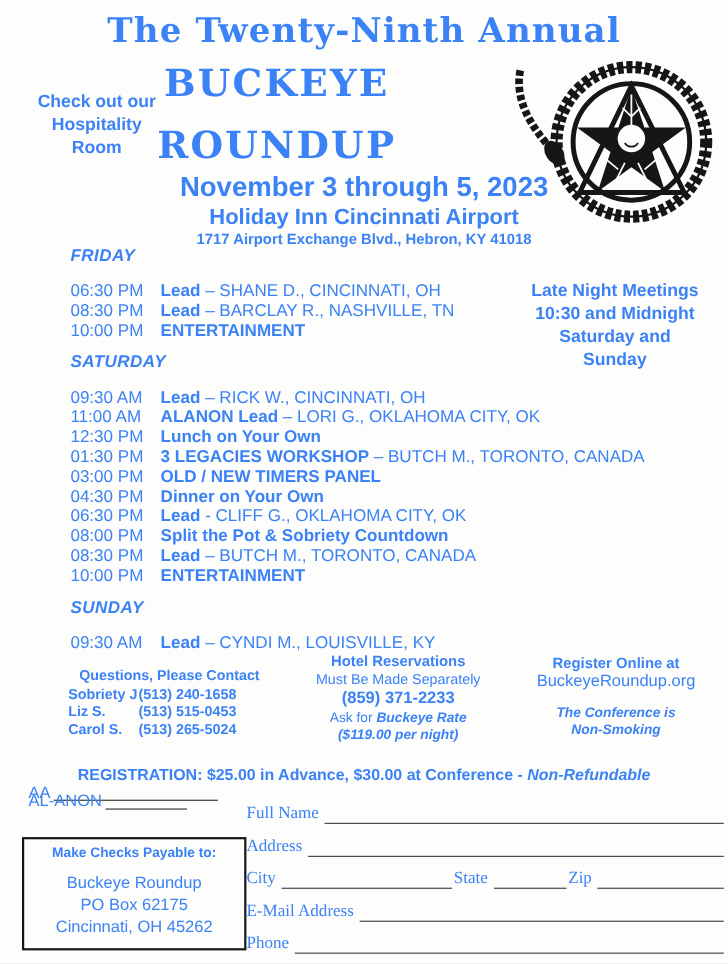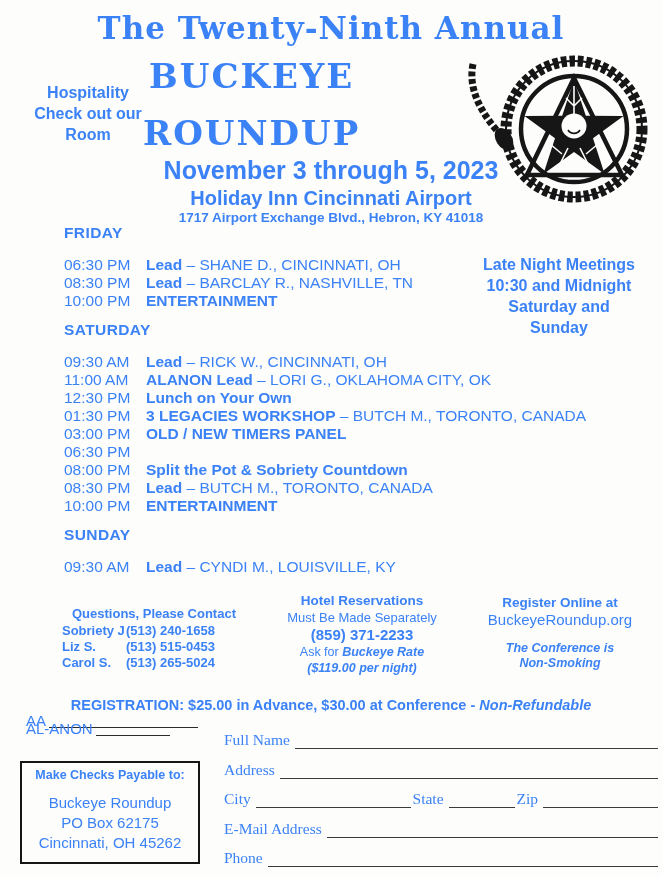--- a/index.html
+++ b/index.html
@@ -23,21 +23,21 @@
   .hospitality {
     position:absolute; top:82px; left:8px; width:160px; text-align:center;
     font-weight:700; font-size:16px; line-height:21px;
   }
   .dates   { position:absolute; top:156px; left:0; width:100%; text-align:center; font-weight:700; font-size:25px; }
   .venue   { position:absolute; top:187px; left:0; width:100%; text-align:center; font-weight:700; font-size:20px; }
   .venue-address { position:absolute; top:210px; left:0; width:100%; text-align:center; font-weight:700; font-size:13.5px; }
   .logo { position:absolute; left:450px; top:36px; }
   
   .schedule { position:absolute; left:64px; top:224px; width:540px; font-size:15.5px; }
-  .day-heading { font-weight:700; font-size:15.5px; letter-spacing:.4px; margin:11px 0 14px; }
+  .day-heading { font-weight:700; font-size:15.5px; letter-spacing:.4px; margin:11px 0 14px;font-style:italic; }
   .day-heading:first-child { margin-top:0; }
   .sched-row { display:flex; line-height:18px; white-space:nowrap; }
   .sched-time { width:66px; flex:0 0 66px; margin-right:16px; }
   .sched-title { font-weight:700; }
   .late-night {
     position:absolute; left:456px; top:254px; width:206px; text-align:center;
     font-weight:700; font-size:16px; line-height:21px;
   }
   
   .contact-questions { position:absolute; left:62px; top:606px; width:205px; font-size:13px; font-weight:700; }
@@ -60,21 +60,21 @@
     position:absolute; top:697px; left:0; width:100%; text-align:center;
     font-weight:700; font-size:14.5px;
   }
   .registration-line .emph { font-style:italic; }
   
   .aa-line, .alanon-line { position:absolute; left:26px; font-size:15px; display:flex; width:172px; }
   .aa-line { top:712px; }
   .alanon-line { top:720px; }
   .blank-rule { flex:1; border-bottom:1.6px solid #2b2b2b; margin-left:3px; transform:translateY(-1px); }
   .checks-box {
-    position:absolute; left:20px; top:761px; width:180px; height:103px;
+    position:absolute; left:20px; top:761px; width:204px; height:103px;
     border:2px solid #161616; text-align:center; padding-top:5px;
   }
   .checks-title { font-weight:700; font-size:12.5px; }
   .checks-lines { margin-top:11px; font-weight:400; font-size:15px; line-height:20px; }
   
   .reg-form { position:absolute; left:224px; top:729px; width:434px; font-family:"Liberation Serif", serif; font-size:15.5px; }
   .form-row { display:flex; align-items:flex-end; height:20px; margin-bottom:9.5px; }
   .form-label { white-space:nowrap; }
   .form-line { border-bottom:1.4px solid #3a3a3a; height:14px; margin-left:5px; }
   .fl-grow { flex:1; }
@@ -88,22 +88,22 @@
 
 <div class="page">
 
   <div class="annual">The Twenty-Ninth Annual</div>
   <div class="big-title">
     <div>BUCKEYE</div>
     <div>ROUNDUP</div>
   </div>
 
   <div class="hospitality" id="hospitality">
+      <div>Check out our</div>
       <div>Hospitality</div>
-      <div>Check out our</div>
       <div>Room</div>
     </div>
 
   <svg class="logo" width="212" height="186" viewBox="0 0 212 186">
 
     <path d="M 23,28 C 18,52 30,76 50,98" fill="none" stroke="#161616" stroke-width="7" stroke-dasharray="5 2.5"></path>
     <ellipse cx="54" cy="103" rx="8" ry="12" transform="rotate(-32 54 103)" fill="#161616"></ellipse>
 
     <circle cx="124" cy="93" r="68" fill="none" stroke="#161616" stroke-width="11" stroke-dasharray="5.5 2.8"></circle>
     <circle cx="124" cy="93" r="68" fill="none" stroke="#161616" stroke-width="2"></circle>
@@ -154,21 +154,26 @@
       </div>
       <div class="sched-row">
         <span class="sched-time">01:30 PM</span>
         <span class="sched-text"><span class="sched-title">3 LEGACIES WORKSHOP</span> – BUTCH M., TORONTO, CANADA</span>
       </div>
       <div class="sched-row">
         <span class="sched-time">03:00 PM</span>
         <span class="sched-text"><span class="sched-title">OLD / NEW TIMERS PANEL</span></span>
       </div>
       <div class="sched-row">
+        <span class="sched-time">04:30 PM</span>
+        <span class="sched-text"><span class="sched-title">Dinner on Your Own</span></span>
+      </div>
+      <div class="sched-row">
         <span class="sched-time">06:30 PM</span>
+        <span class="sched-text"><span class="sched-title">Lead</span> - CLIFF G., OKLAHOMA CITY, OK</span>
       </div>
       <div class="sched-row">
         <span class="sched-time">08:00 PM</span>
         <span class="sched-text"><span class="sched-title">Split the Pot &amp; Sobriety Countdown</span></span>
       </div>
       <div class="sched-row">
         <span class="sched-time">08:30 PM</span>
         <span class="sched-text"><span class="sched-title">Lead</span> – BUTCH M., TORONTO, CANADA</span>
       </div>
       <div class="sched-row">

